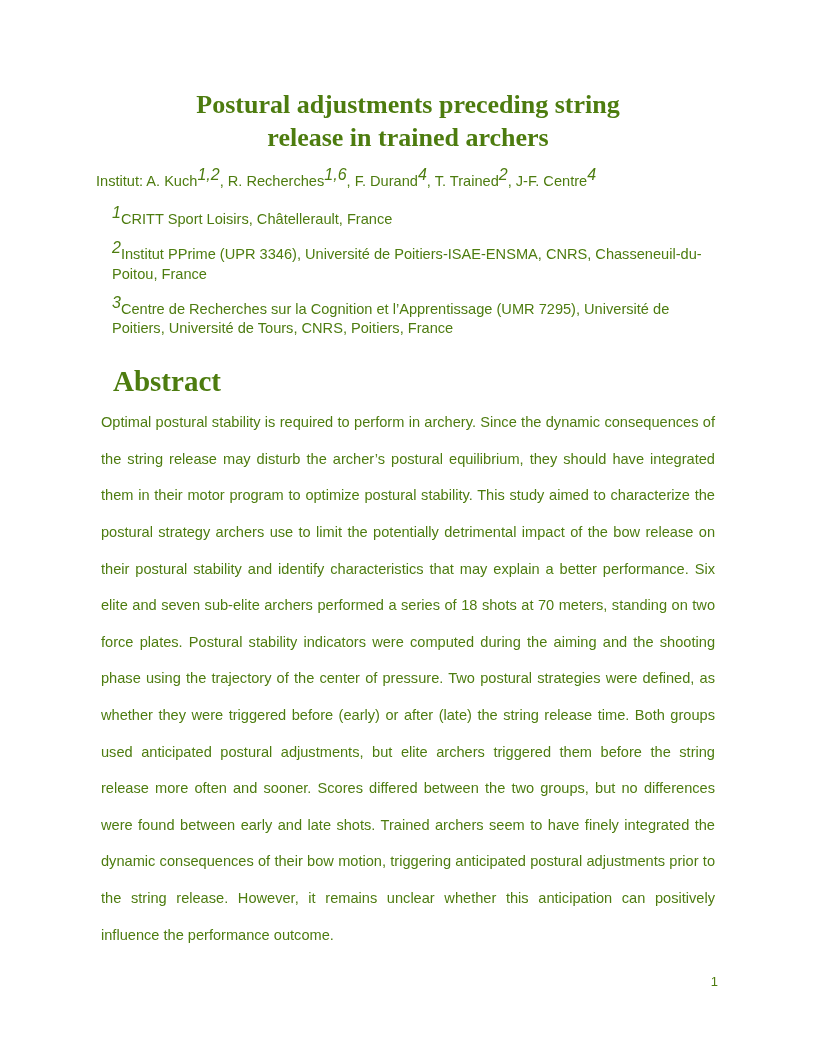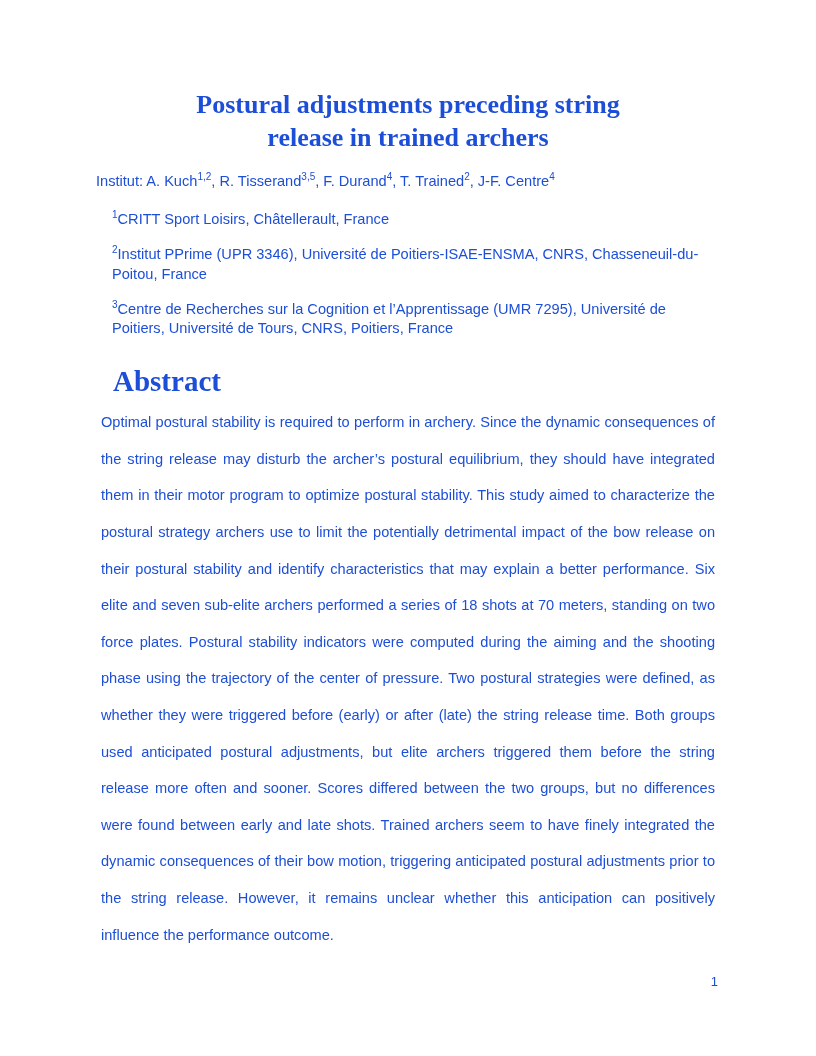--- a/index.html
+++ b/index.html
@@ -8,41 +8,42 @@
     background: #ffffff;
   }
   .page {
     position: relative;
     width: 816px;
     height: 1056px;
     margin: 0 auto;
     box-sizing: border-box;
     padding: 88px 96px 0 96px;
     background: #ffffff;
-    color: #1d4ed8;
+    color: #4d7c0f;
     font-family: "Liberation Sans", sans-serif;
     overflow: hidden;
   }
   .title {
     font-family: "Liberation Serif", serif;
     font-weight: bold;
     font-size: 26px;
     line-height: 33px;
     text-align: center;
     margin: 0 0 18px 0;
   }
   .authors {
     font-size: 14.6px;
     line-height: 19.2px;
     margin: 0 0 19px 0;
   }
   .authors sup, .affiliation sup {
-    font-size: 10px;
+    font-size: 16px;
     line-height: 0;
     vertical-align: super;
+    font-style: italic;
   }
   .affiliations {
     font-size: 14.6px;
     line-height: 19.2px;
     margin: 0;
   }
   .affiliation {
     margin: 16px;
   }
   .abstract-heading {
@@ -67,21 +68,21 @@
   }
 </style>
 </head>
 <body>
 
 <div class="page">
   <h1 class="title">
       <div>Postural adjustments preceding string</div>
       <div>release in trained archers</div>
     </h1>
-  <p class="authors"><span>Institut: A. Kuch</span><sup>1,2</sup><span>, R. Tisserand</span><sup>3,5</sup><span>, F. Durand</span><sup>4</sup><span>, T. Trained</span><sup>2</sup><span>, J-F. Centre</span><sup>4</sup></p>
+  <p class="authors"><span>Institut: A. Kuch</span><sup>1,2</sup><span>, R. Recherches</span><sup>1,6</sup><span>, F. Durand</span><sup>4</sup><span>, T. Trained</span><sup>2</sup><span>, J-F. Centre</span><sup>4</sup></p>
   <div class="affiliations">
       <div class="affiliation"><sup>1</sup>CRITT Sport Loisirs, Châtellerault, France</div>
       <div class="affiliation"><sup>2</sup>Institut PPrime (UPR 3346), Université de Poitiers-ISAE-ENSMA, CNRS, Chasseneuil-du-Poitou, France</div>
       <div class="affiliation"><sup>3</sup>Centre de Recherches sur la Cognition et l’Apprentissage (UMR 7295), Université de Poitiers, Université de Tours, CNRS, Poitiers, France</div>
     </div>
   <h2 class="abstract-heading">Abstract</h2>
   <p class="abstract-body">Optimal postural stability is required to perform in archery. Since the dynamic consequences of the string release may disturb the archer’s postural equilibrium, they should have integrated them in their motor program to optimize postural stability. This study aimed to characterize the postural strategy archers use to limit the potentially detrimental impact of the bow release on their postural stability and identify characteristics that may explain a better performance. Six elite and seven sub-elite archers performed a series of 18 shots at 70 meters, standing on two force plates. Postural stability indicators were computed during the aiming and the shooting phase using the trajectory of the center of pressure. Two postural strategies were defined, as whether they were triggered before (early) or after (late) the string release time. Both groups used anticipated postural adjustments, but elite archers triggered them before the string release more often and sooner. Scores differed between the two groups, but no differences were found between early and late shots. Trained archers seem to have finely integrated the dynamic consequences of their bow motion, triggering anticipated postural adjustments prior to the string release. However, it remains unclear whether this anticipation can positively influence the performance outcome.</p>
   <div class="page-number">1</div>
 </div>
 

